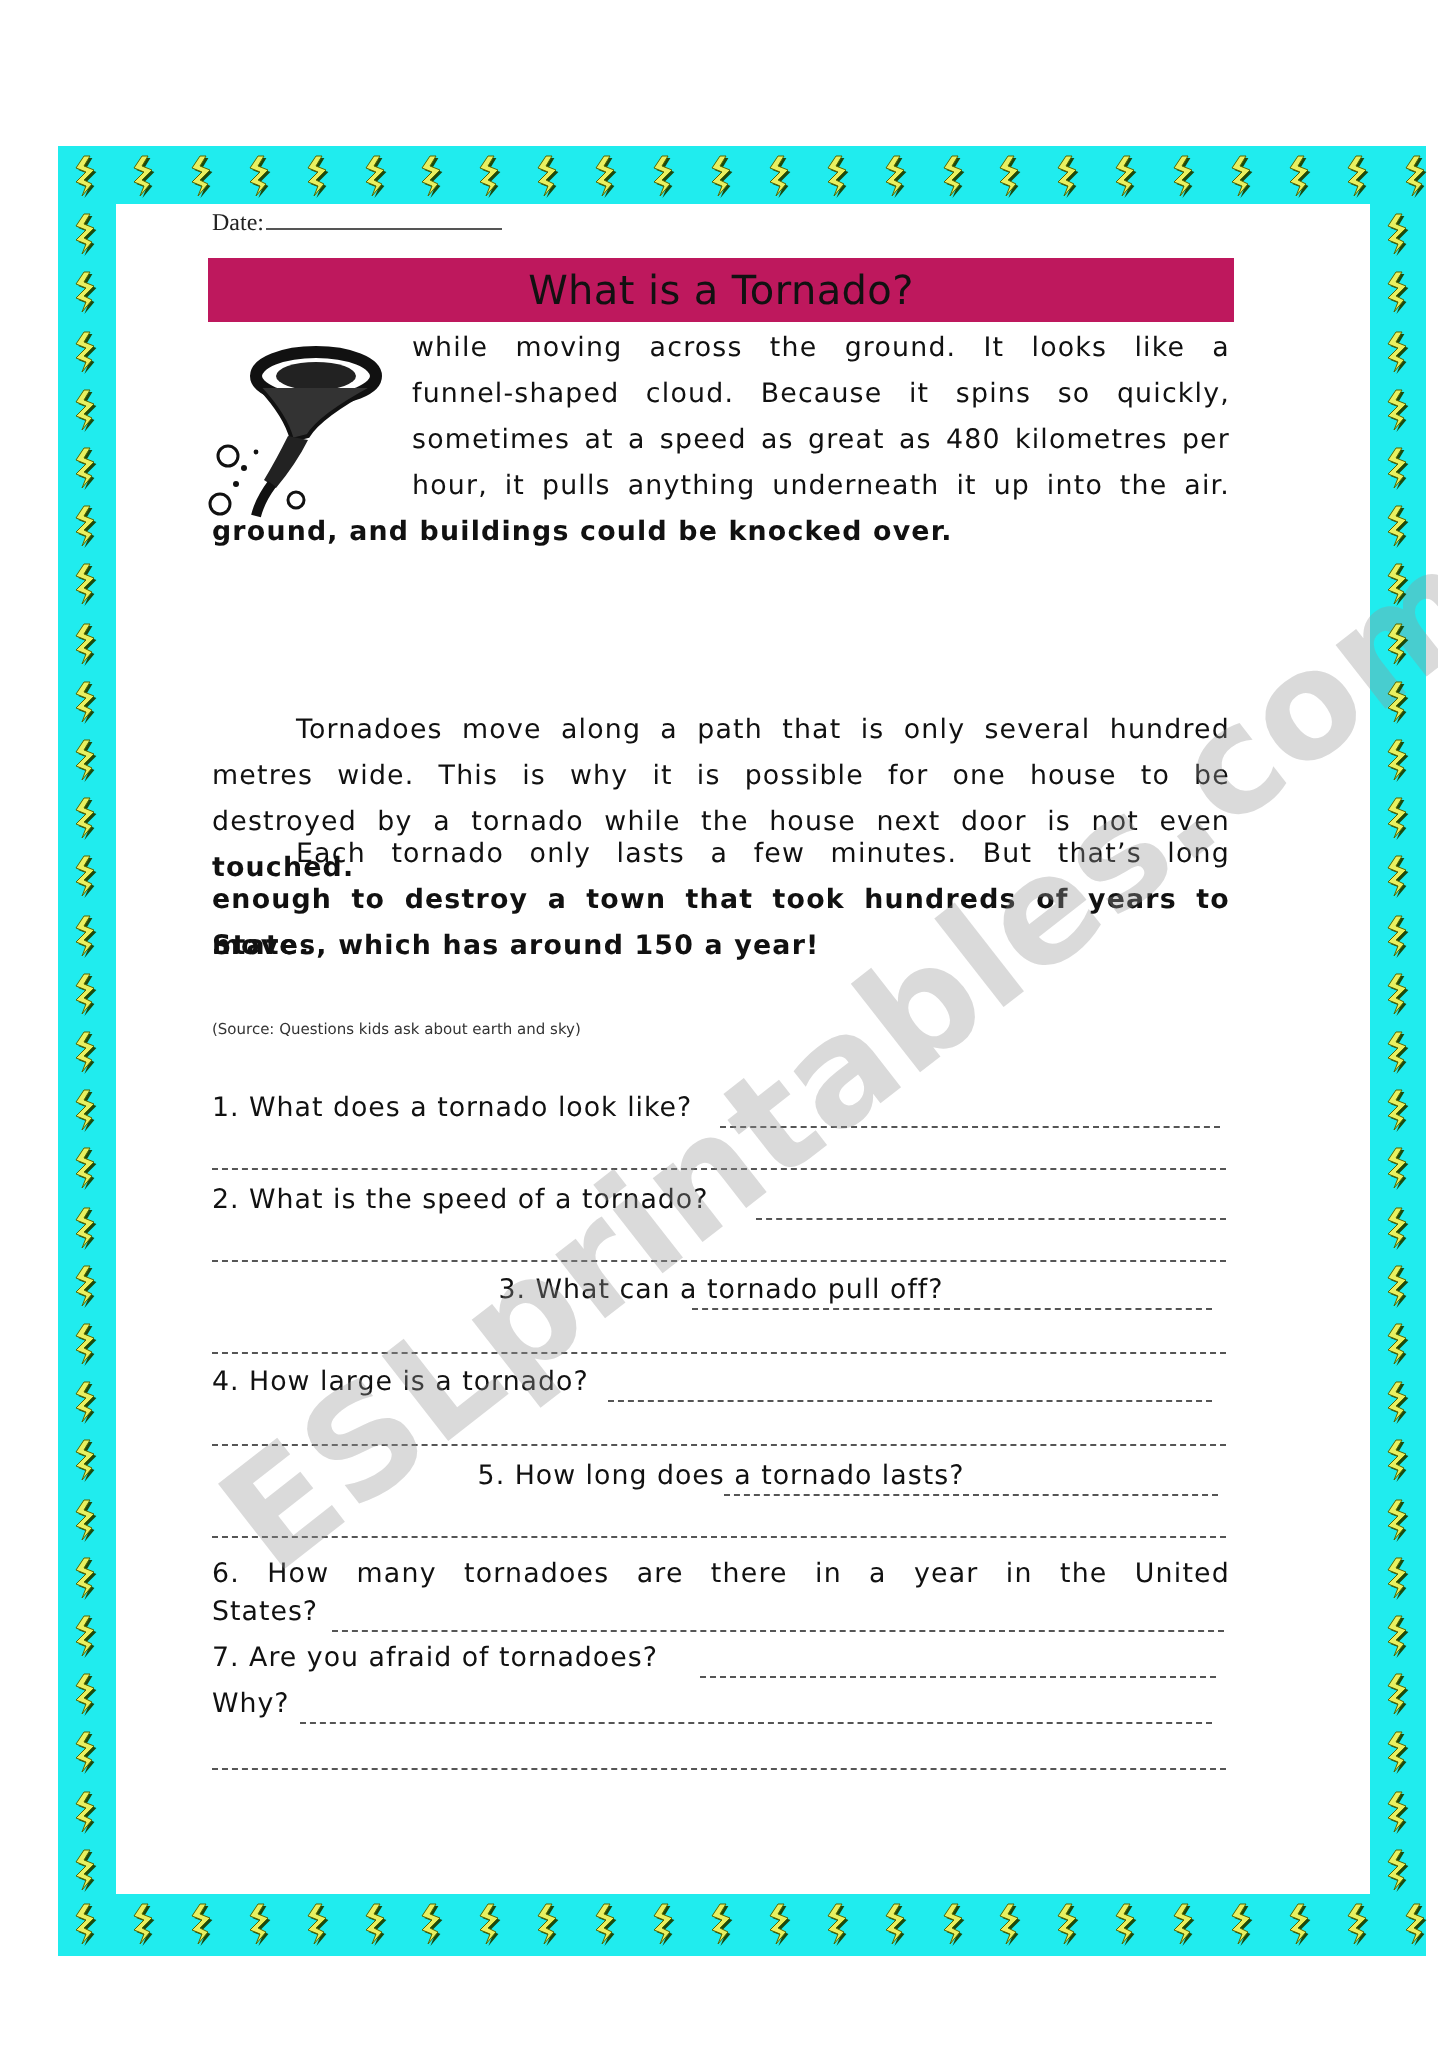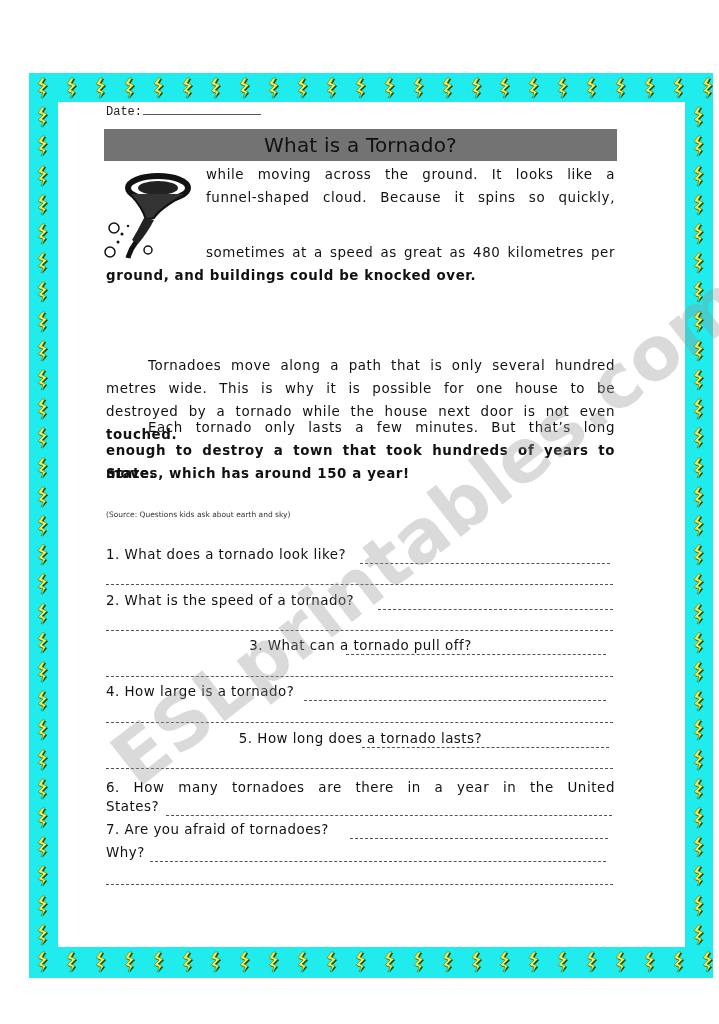--- a/index.html
+++ b/index.html
@@ -13,28 +13,28 @@
     }
     .inner {
       position:absolute; left:58px; top:102px; width:627px; height:845px;
       background:#ffffff;
     }
     .bolt {
       position:absolute; width:14px; height:22px;
     }
     .date {
       position:absolute; left:106px; top:103px;
-      font-family: Liberation Mono, monospace; font-size:12px; color:#222;
+      font-family: Liberation Serif, serif; font-size:12px; color:#222;
     }
     .date-line {
       display:inline-block; width:118px; border-bottom:1px solid #555; margin-left:1px; height:11px; vertical-align:baseline;
     }
     .title-bar {
       position:absolute; left:104px; top:129px; width:513px; height:32px;
-      background:#737373; display:flex; align-items:center; justify-content:center;
+      background:#be185d; display:flex; align-items:center; justify-content:center;
       font-size:20px; color:#111; letter-spacing:0.2px;
     }
     .tornado-icon { position:absolute; left:98px; top:168px; width:100px; height:96px; }
     .text {
       position:absolute; left:106px; width:509px;
       font-size:13.4px; line-height:23px; text-align:justify; letter-spacing:0.6px;
     }
     .p1 { top:163px; }
     .line { display:block; text-align-last:justify; }
     .line.last { text-align-last:left;font-weight:bold; }
@@ -77,21 +77,22 @@
   <circle cx="12" cy="84" r="5" fill="none" stroke="#111" stroke-width="1.5"></circle>
   <circle cx="50" cy="82" r="4" fill="none" stroke="#111" stroke-width="1.5"></circle>
   <circle cx="24" cy="66" r="1.5" fill="#111"></circle>
   <circle cx="20" cy="74" r="1.5" fill="#111"></circle>
   <circle cx="30" cy="58" r="1.2" fill="#111"></circle>
 </svg>
 
 <div class="text p1">
   <span class="line" style="padding-left:100px;">while moving across the ground.  It looks like a</span>
   <span class="line" style="padding-left:100px;">funnel-shaped cloud.  Because it spins so quickly,</span>
-  <span class="line" style="padding-left:100px;margin-top:32px;">sometimes at a speed as great as 480 kilometres per</span>
+  <span class="line" style="padding-left:100px;">sometimes at a speed as great as 480 kilometres per</span>
+  <span class="line" style="padding-left:100px;">hour, it pulls anything underneath it up into the air.</span>
   <span class="line last">ground, and buildings could be knocked over.</span>
 </div>
 
 <div class="text" style="top:324px;margin-top:30px;">
   <span class="line" style="padding-left:42px;">Tornadoes move along a path that is only several hundred</span>
   <span class="line">metres wide. This is why it is possible for one house to be</span>
   <span class="line">destroyed by a tornado while the house next door is not even</span>
   <span class="line last">touched.</span>
 </div>
 

